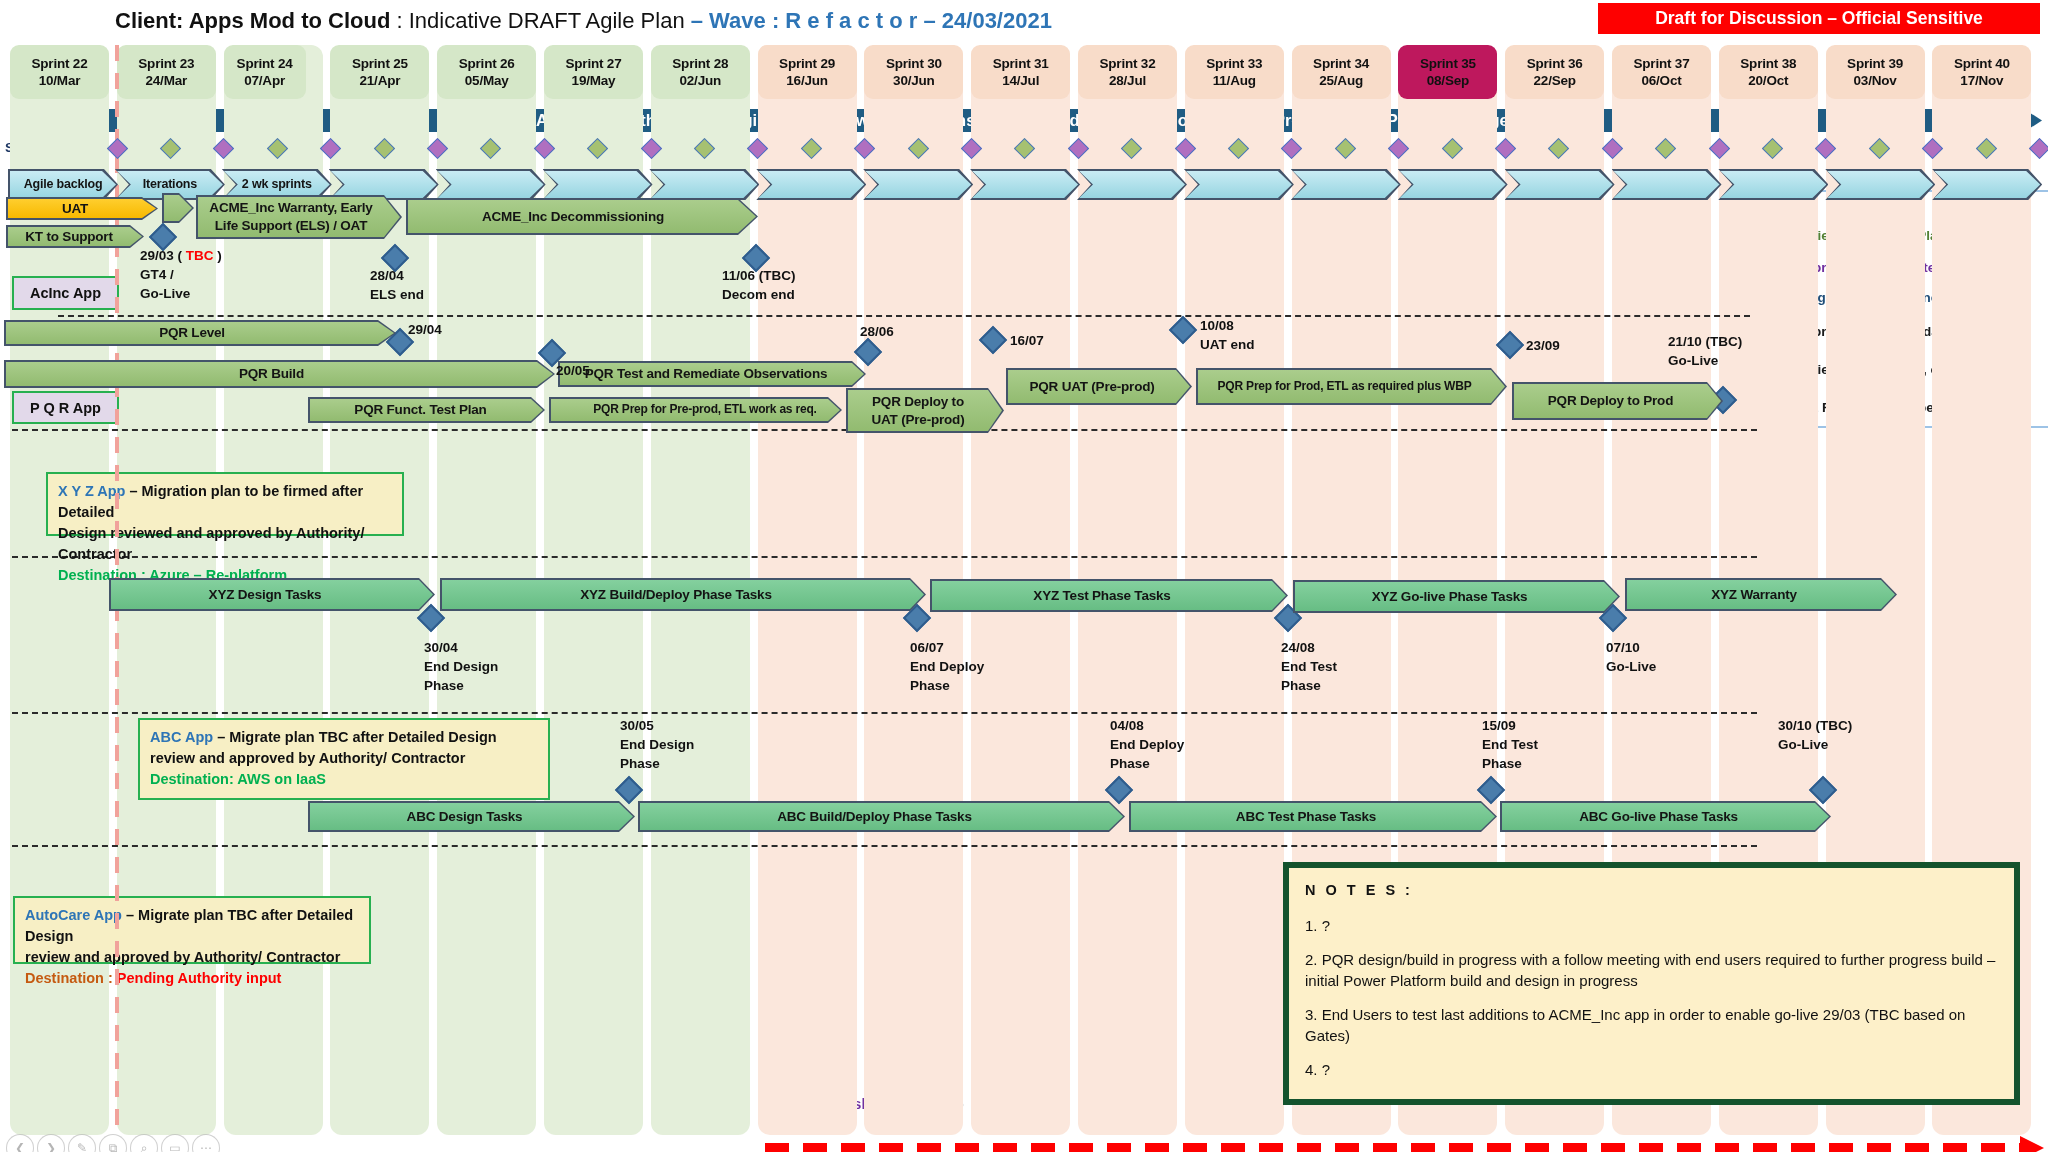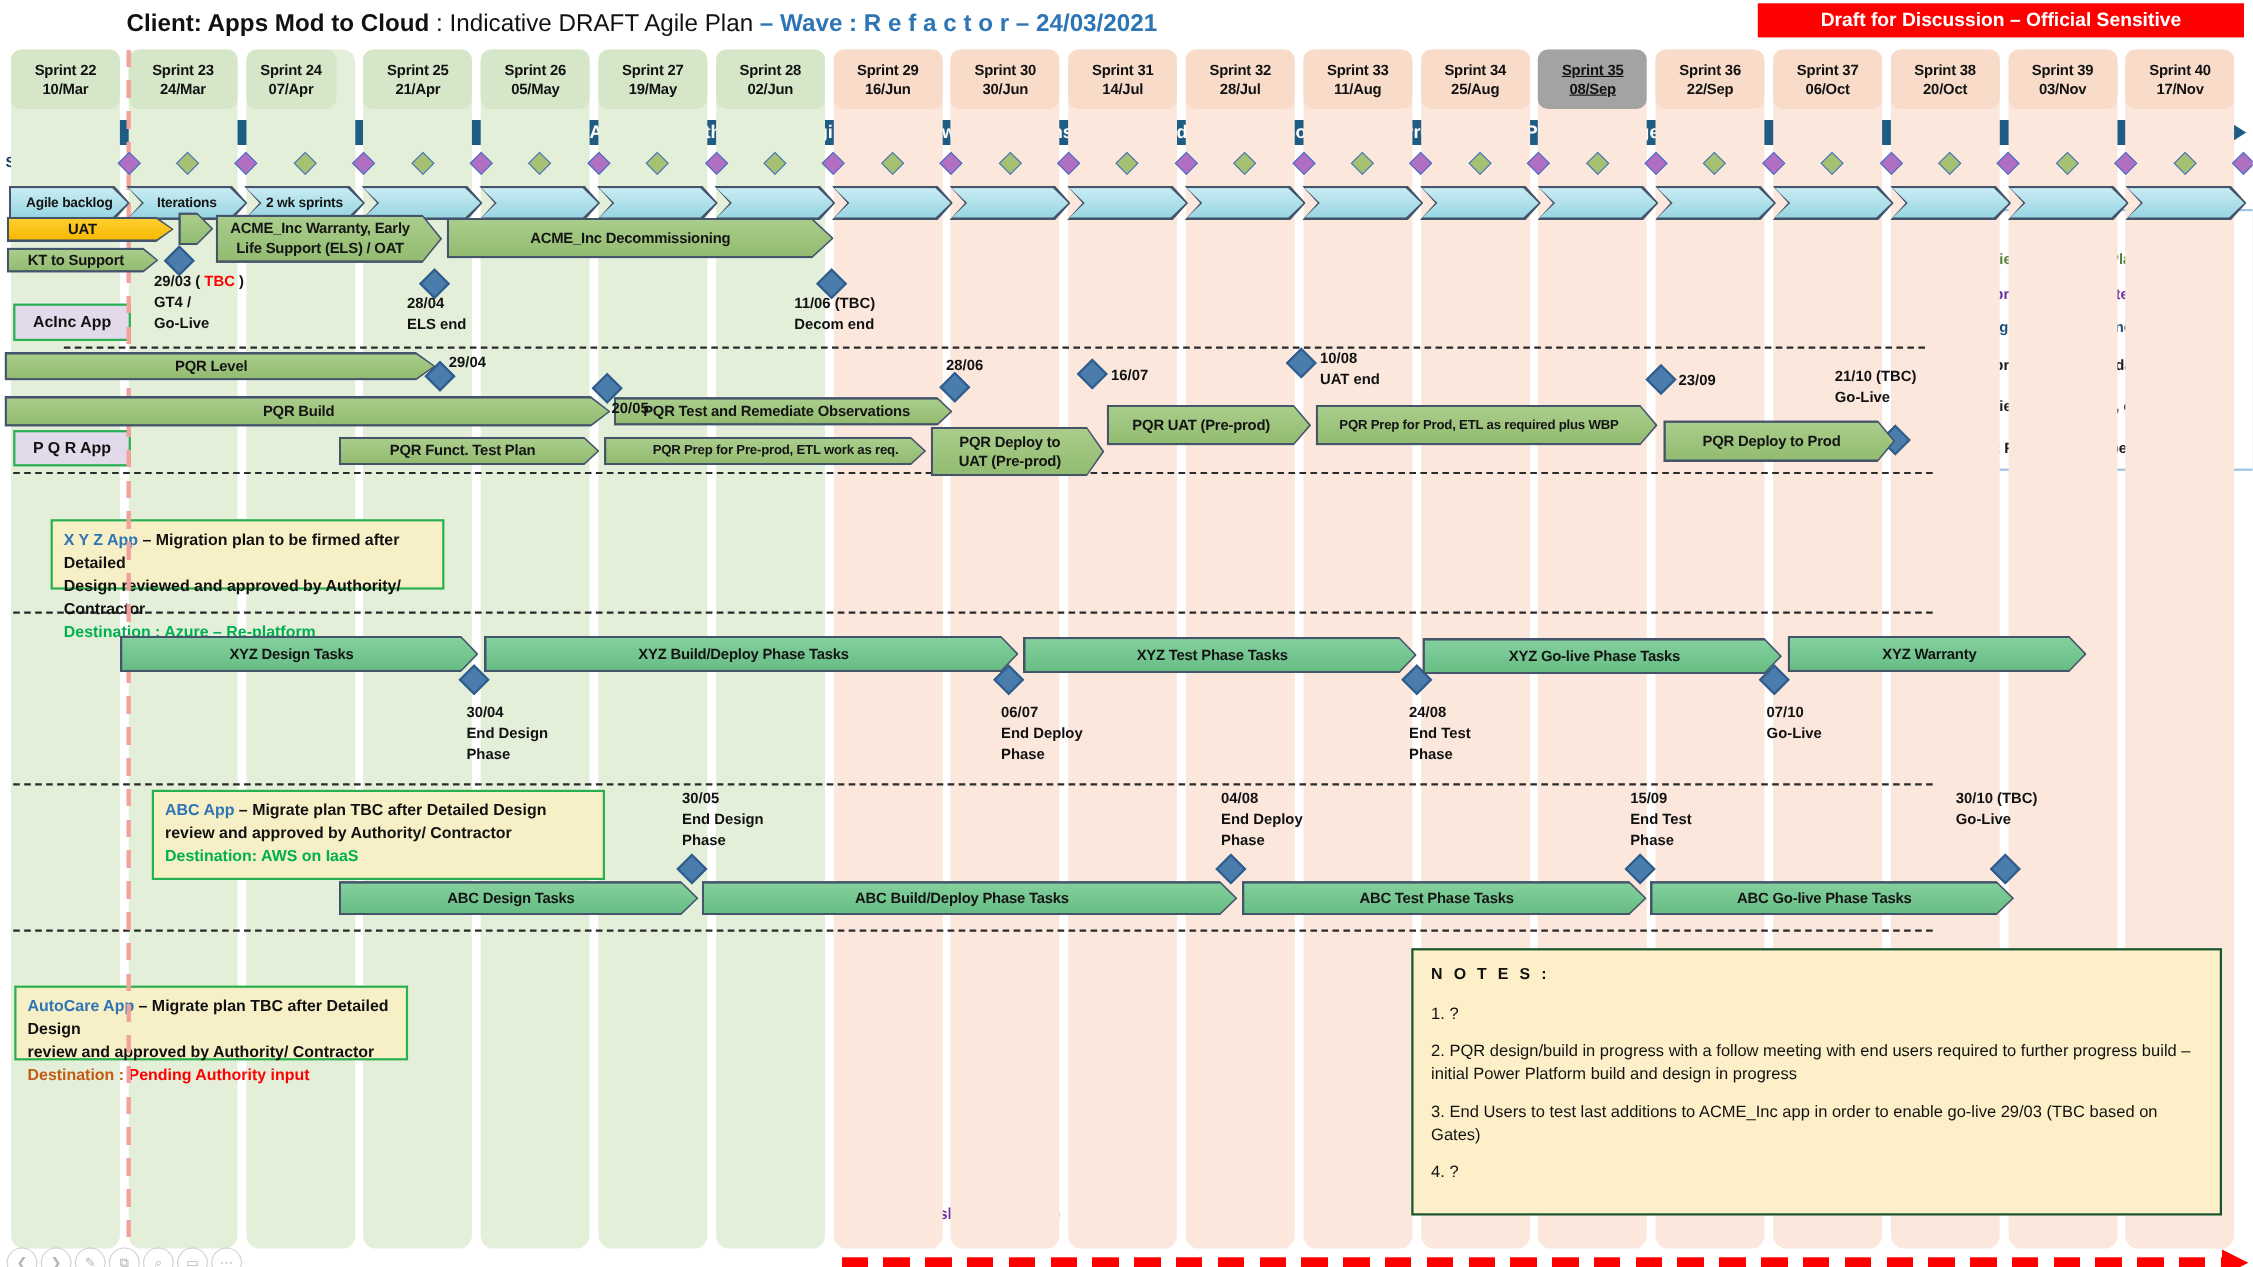--- a/index.html
+++ b/index.html
@@ -29,21 +29,21 @@
              border-top:6px solid transparent;border-bottom:6px solid transparent;}
   .notebox{position:absolute;background:#f7efc5;border:2px solid #27b050;padding:7px 10px;
            font-weight:bold;font-size:14.5px;line-height:21px;}
   .applabel{position:absolute;background:#e2d9ea;border:2px solid #27b050;display:flex;
             align-items:center;justify-content:center;font-weight:bold;font-size:14.5px;}
   .keybox{position:absolute;left:1754px;top:190px;width:292px;height:234px;background:#fff;
           border:2px solid #9dc3e6;}
   .keytitle{position:absolute;left:14px;top:10px;font-weight:bold;font-size:14.5px;letter-spacing:2px;}
   .keyitem{position:absolute;left:12px;font-weight:bold;font-size:13.5px;white-space:nowrap;}
   .notes{position:absolute;left:1283px;top:862px;width:737px;height:243px;background:#fdf0c9;
-         border:2px solid #14532d;padding:12px 16px;box-sizing:border-box;font-size:15px;line-height:21px;}
+         border:6px solid #14532d;padding:12px 16px;box-sizing:border-box;font-size:15px;line-height:21px;}
   .notes .ntitle{font-weight:bold;letter-spacing:3px;font-size:14.5px;margin-bottom:14px;}
   .notes .nitem{margin-bottom:13px;}
   .todayline{position:absolute;left:115px;top:45px;width:4px;height:1090px;
              background:repeating-linear-gradient(180deg,#f1a29b 0 16px,transparent 16px 28px);z-index:6;}
   .todaylbl{position:absolute;left:74px;top:1114px;transform:rotate(-90deg);transform-origin:0 0;
             font-weight:bold;font-size:16px;letter-spacing:1px;}
   .war{position:absolute;left:765px;top:1096px;font-weight:bold;font-size:14.5px;white-space:nowrap;}
   .war .p{color:#7030a0;} .war .b{color:#111;}
   .redarrow{position:absolute;left:765px;top:1143px;width:1257px;height:10px;
             background:repeating-linear-gradient(90deg,#fe0000 0 24px,transparent 24px 38px);}
@@ -113,21 +113,21 @@
     <div class="chip" style="left: 864.4px; top: 45px; width: 99px; height: 44px; position: absolute; background: rgb(248, 220, 201); z-index: 2;">Sprint 30<div>30/Jun</div></div>
     <div class="band" style="left: 971.2px; top: 45px; width: 99px; height: 1090px; position: absolute; background: rgb(251, 231, 220); z-index: 1;"></div>
     <div class="chip" style="left: 971.2px; top: 45px; width: 99px; height: 44px; position: absolute; background: rgb(248, 220, 201); z-index: 2;">Sprint 31<div>14/Jul</div></div>
     <div class="band" style="left: 1078px; top: 45px; width: 99px; height: 1090px; position: absolute; background: rgb(251, 231, 220); z-index: 1;"></div>
     <div class="chip" style="left: 1078px; top: 45px; width: 99px; height: 44px; position: absolute; background: rgb(248, 220, 201); z-index: 2;">Sprint 32<div>28/Jul</div></div>
     <div class="band" style="left: 1184.8px; top: 45px; width: 99px; height: 1090px; position: absolute; background: rgb(251, 231, 220); z-index: 1;"></div>
     <div class="chip" style="left: 1184.8px; top: 45px; width: 99px; height: 44px; position: absolute; background: rgb(248, 220, 201); z-index: 2;">Sprint 33<div>11/Aug</div></div>
     <div class="band" style="left: 1291.6px; top: 45px; width: 99px; height: 1090px; position: absolute; background: rgb(251, 231, 220); z-index: 1;"></div>
     <div class="chip" style="left: 1291.6px; top: 45px; width: 99px; height: 44px; position: absolute; background: rgb(248, 220, 201); z-index: 2;">Sprint 34<div>25/Aug</div></div>
     <div class="band" style="left: 1398.4px; top: 45px; width: 99px; height: 1090px; position: absolute; background: rgb(251, 231, 220); z-index: 1;"></div>
-    <div class="chip" style="left: 1398.4px; top: 45px; width: 99px; height: 44px; position: absolute; background: #a3a3a3; z-index: 2; text-decoration: underline;">Sprint 35<div>08/Sep</div></div>
+    <div class="chip" style="left: 1398.4px; top: 45px; width: 99px; height: 44px; position: absolute; background: #be185d; z-index: 2;">Sprint 35<div>08/Sep</div></div>
     <div class="band" style="left: 1505.2px; top: 45px; width: 99px; height: 1090px; position: absolute; background: rgb(251, 231, 220); z-index: 1;"></div>
     <div class="chip" style="left: 1505.2px; top: 45px; width: 99px; height: 44px; position: absolute; background: rgb(248, 220, 201); z-index: 2;">Sprint 36<div>22/Sep</div></div>
     <div class="band" style="left: 1612px; top: 45px; width: 99px; height: 1090px; position: absolute; background: rgb(251, 231, 220); z-index: 1;"></div>
     <div class="chip" style="left: 1612px; top: 45px; width: 99px; height: 44px; position: absolute; background: rgb(248, 220, 201); z-index: 2;">Sprint 37<div>06/Oct</div></div>
     <div class="band" style="left: 1718.8px; top: 45px; width: 99px; height: 1090px; position: absolute; background: rgb(251, 231, 220); z-index: 1;"></div>
     <div class="chip" style="left: 1718.8px; top: 45px; width: 99px; height: 44px; position: absolute; background: rgb(248, 220, 201); z-index: 2;">Sprint 38<div>20/Oct</div></div>
     <div class="band" style="left: 1825.6px; top: 45px; width: 99px; height: 1090px; position: absolute; background: rgb(251, 231, 220); z-index: 1;"></div>
     <div class="chip" style="left: 1825.6px; top: 45px; width: 99px; height: 44px; position: absolute; background: rgb(248, 220, 201); z-index: 2;">Sprint 39<div>03/Nov</div></div>
     <div class="band" style="left: 1932.4px; top: 45px; width: 99px; height: 1090px; position: absolute; background: rgb(251, 231, 220); z-index: 1;"></div>
     <div class="chip" style="left: 1932.4px; top: 45px; width: 99px; height: 44px; position: absolute; background: rgb(248, 220, 201); z-index: 2;">Sprint 40<div>17/Nov</div></div>

